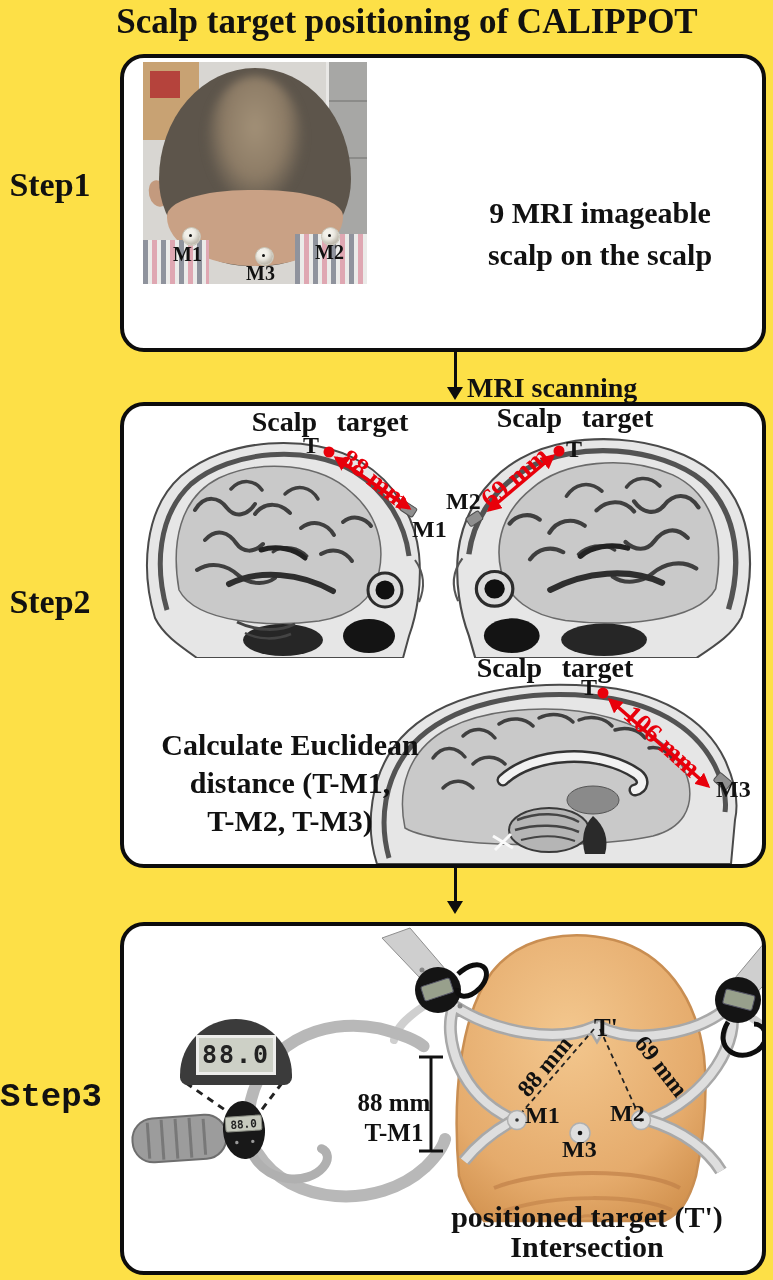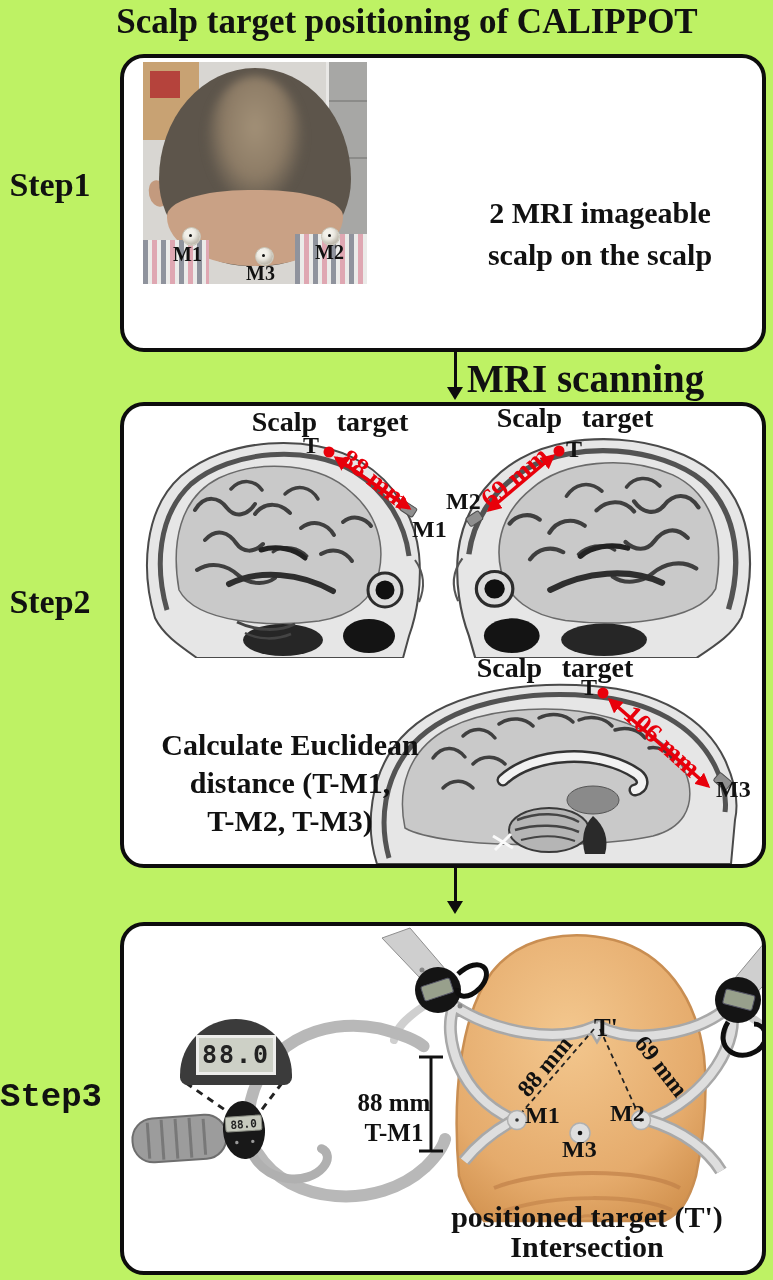--- a/index.html
+++ b/index.html
@@ -1,16 +1,16 @@
 <!DOCTYPE html>
 <html><head>
 <meta charset="utf-8">
 <style>
   html,body{margin:0;padding:0;background:#fff;}
-  #fig{position:relative;width:773px;height:1280px;background:#bef264;overflow:hidden;}
+  #fig{position:relative;width:773px;height:1280px;background:#fde047;overflow:hidden;}
   .abs{position:absolute;}
   .sb{font-family:"Liberation Serif",serif;font-weight:bold;color:#111;}
   .ctr{text-align:center;}
   .red{color:#e8000b;}
   .box{position:absolute;left:120px;width:646px;border:4px solid #0d0d0d;border-radius:24px;background:#fff;box-sizing:border-box;}
   .steplab{position:absolute;left:0;width:100px;font-size:34px;}
   .vline{position:absolute;width:3px;background:#0d0d0d;}
   .ahead{position:absolute;width:0;height:0;border-left:8px solid transparent;border-right:8px solid transparent;border-top:13px solid #0d0d0d;}
   .mri-title{font-size:28px;word-spacing:0.45em;}
   .tlab{font-size:24px;}
@@ -45,21 +45,21 @@
   <div class="steplab sb ctr" style="top:166px;">Step1</div>
   <div class="steplab sb ctr" style="top:583px;text-align:center;">Step2</div>
   <div class="steplab sb ctr" style="top:1078px;font-family:Liberation Mono, monospace;">Step3</div>
 
   <div class="box" style="top:54px;height:298px;"></div>
   <div class="box" style="top:402px;height:466px;"></div>
   <div class="box" style="top:922px;height:353px;"></div>
 
   <div class="vline" style="left:454px;top:352px;height:38px;"></div>
   <div class="ahead" style="left:447px;top:387px;"></div>
-  <div class="abs sb" style="left:467px;top:356px;font-size:39px;">MRI scanning</div>
+  <div class="abs sb" style="left:467px;top:372px;font-size:28px;">MRI scanning</div>
 
   <div class="vline" style="left:454px;top:866px;height:38px;"></div>
   <div class="ahead" style="left:447px;top:901px;"></div>
 
   <div id="photo">
     <div class="cab">
         <i style="top:38px;"></i>
         <i style="top:95px;"></i>
       </div>
     <div class="boxtl">
@@ -81,21 +81,21 @@
       </div>
     <div class="mark" style="left:178px;top:165px;">
         <i></i>
       </div>
     <div class="abs sb phlab" style="left:30px;top:181px;">M1</div>
     <div class="abs sb phlab" style="left:103px;top:200px;">M3</div>
     <div class="abs sb phlab" style="left:172px;top:179px;">M2</div>
   </div>
 
   <div class="abs sb ctr" style="left:435px;top:192px;width:330px;font-size:30px;line-height:42px;">
-    <div>2 MRI imageable</div>
+    <div>9 MRI imageable</div>
     <div>scalp on the scalp</div>
   </div>
 
   <svg class="abs" style="left:133px;top:432px;" width="300" height="226" viewBox="0 0 300 226">
     <defs>
         <marker id="arL" viewBox="0 0 10 10" refX="8" refY="5" markerWidth="4.2" markerHeight="4.2" orient="auto-start-reverse">
           <path d="M0,0L10,5L0,10z" fill="#e8000b"></path>
         </marker>
       </defs>
     <path d="M22,186 C8,140 10,78 48,44 C92,6 178,0 228,30 C262,50 282,86 286,122 C289,152 284,182 276,204 L270,226 L64,226 C44,212 30,202 22,186 Z" fill="#e6e6e6" stroke="#4a4a4a" stroke-width="2"></path>

